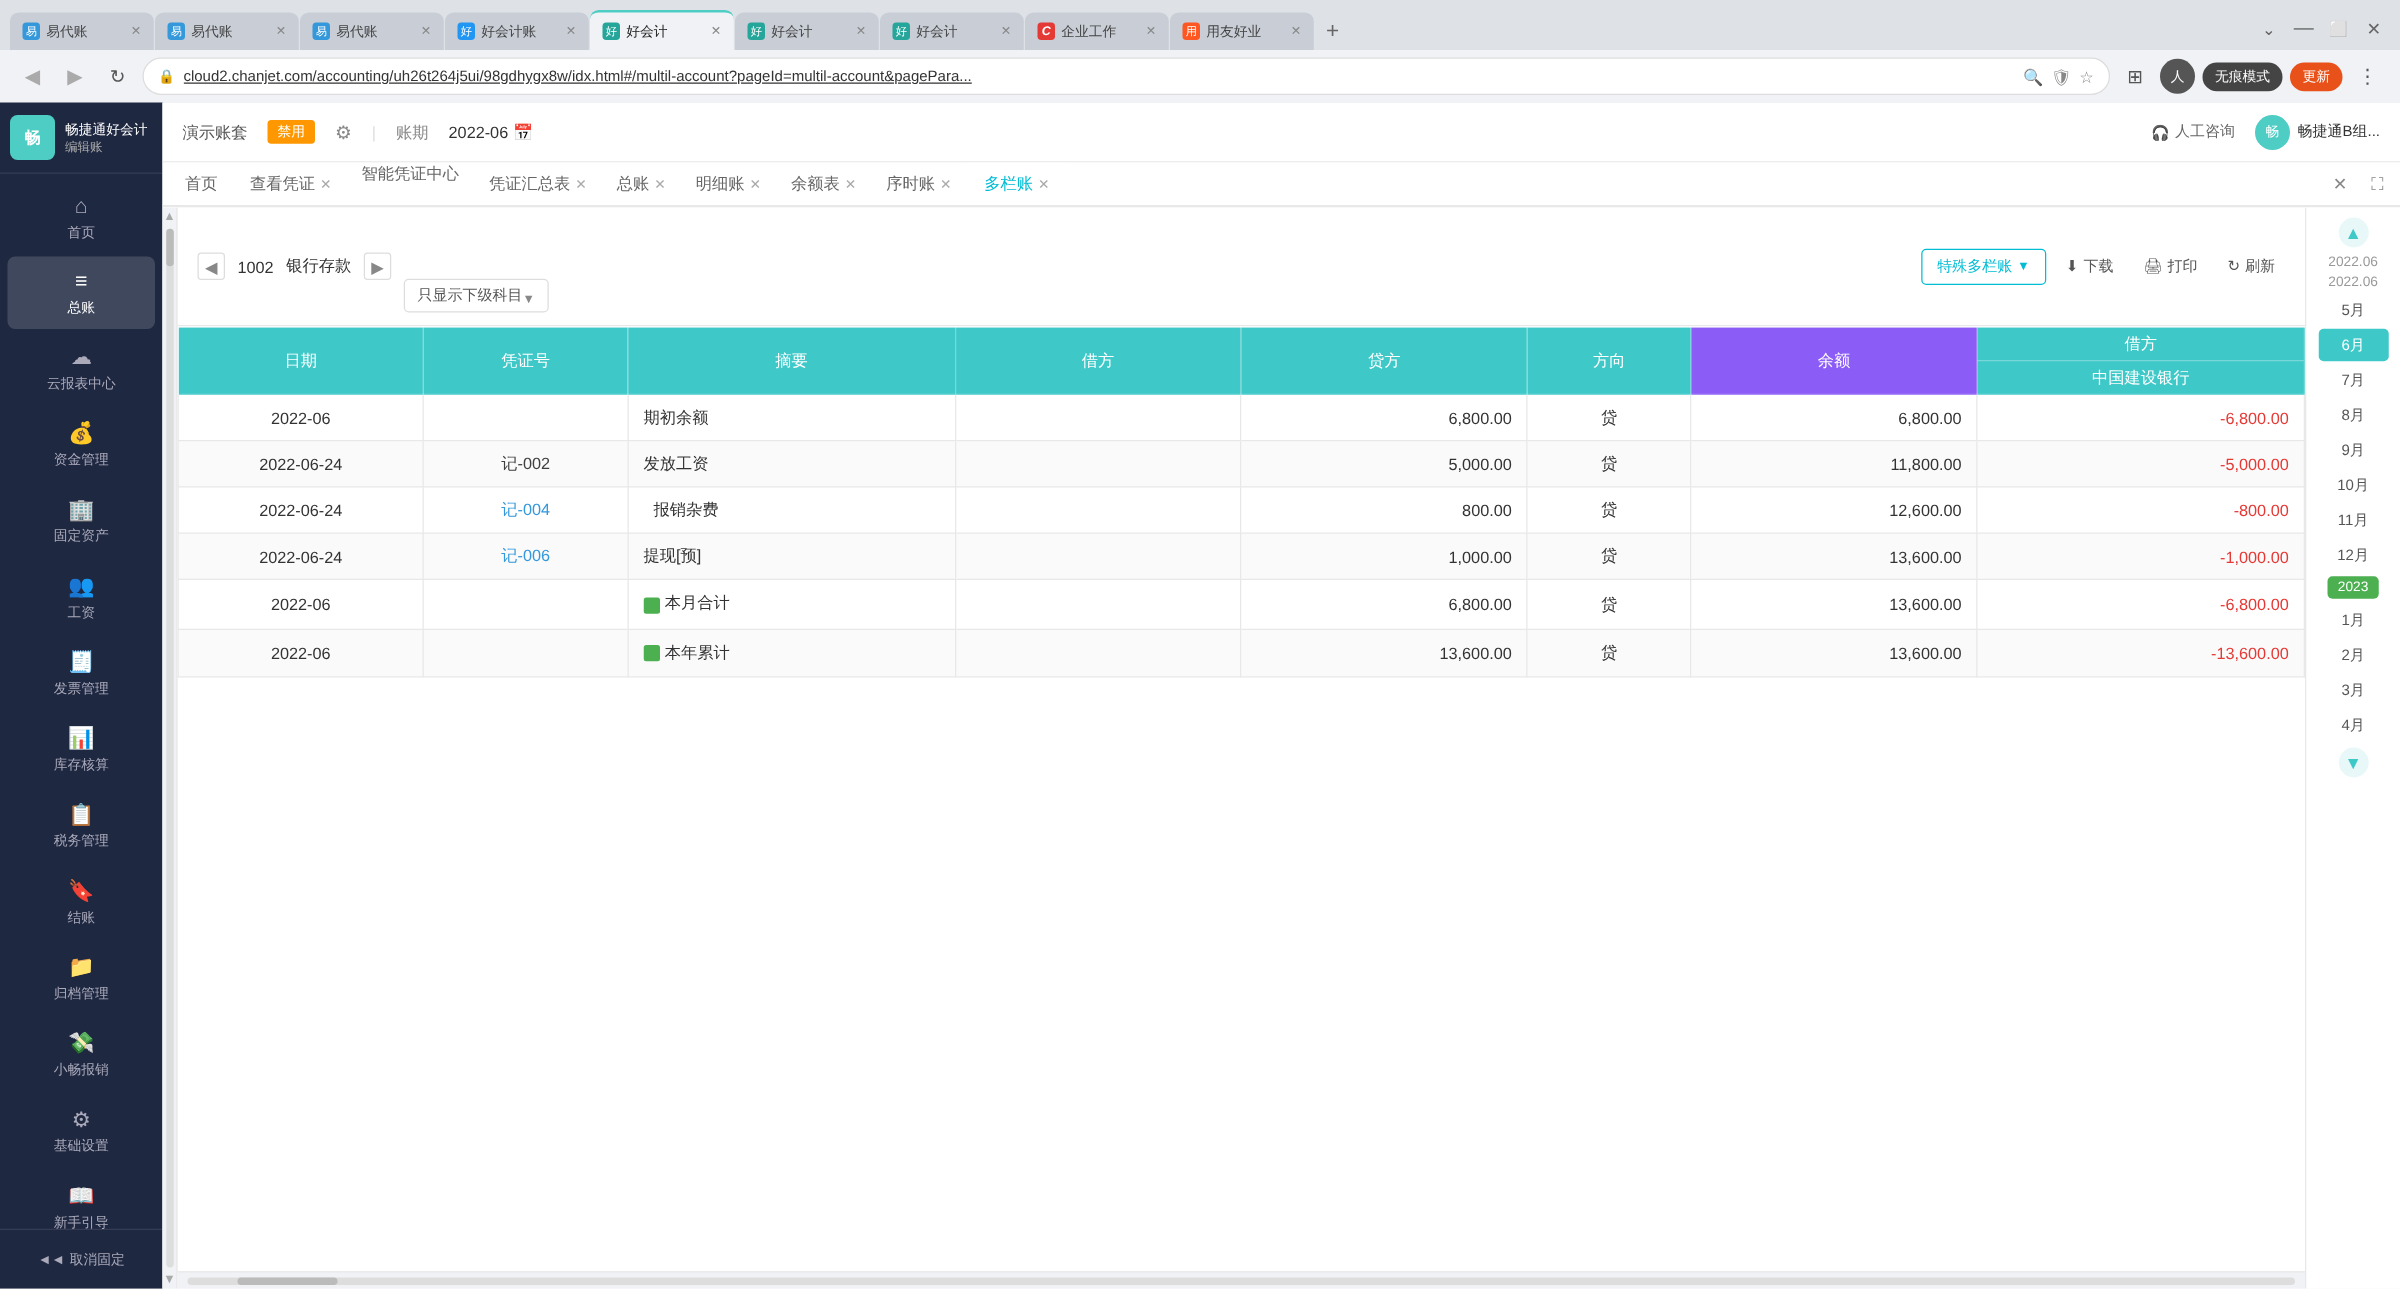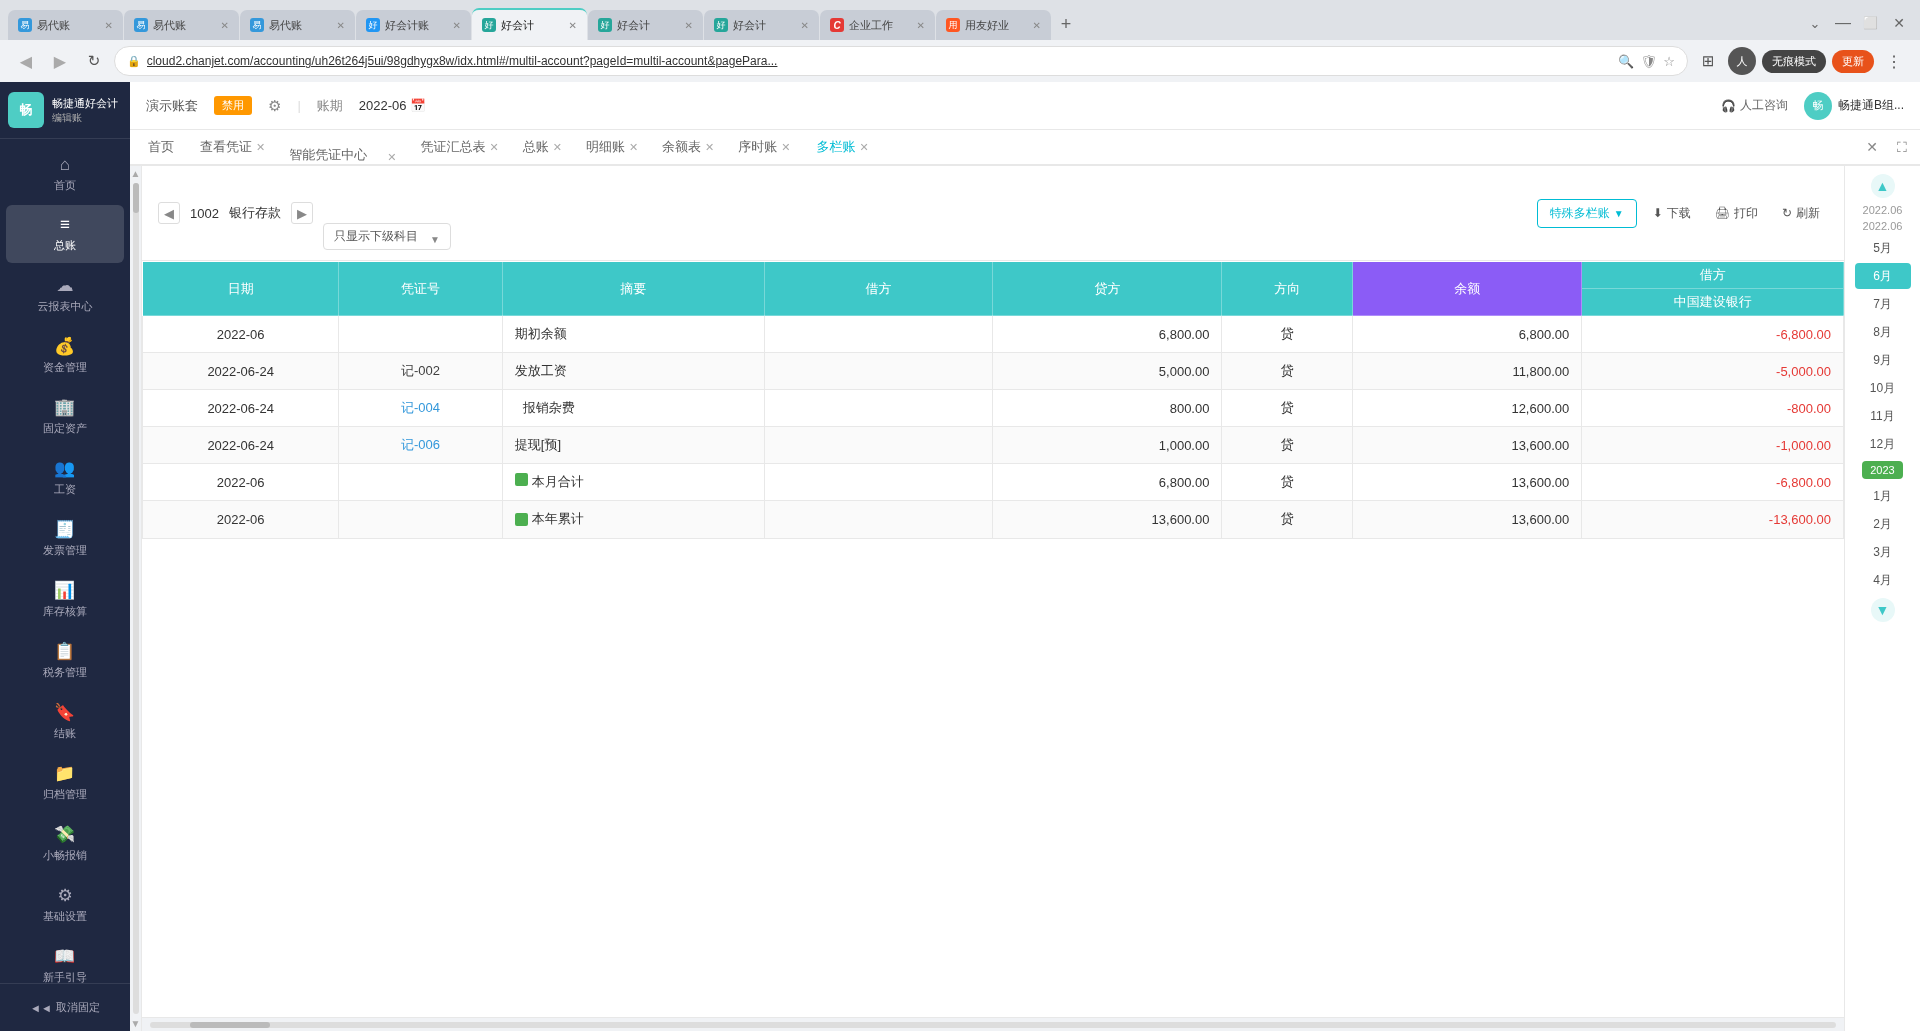--- a/index.html
+++ b/index.html
@@ -196,21 +196,21 @@
     </div>
 
     <div style="background:white;display:flex;align-items:center;height:36px;border-bottom:2px solid #e8e8e8;flex-shrink:0;padding:0 4px;overflow:hidden;">
       <div style="display:flex;align-items:center;gap:4px;padding:0 14px;height:36px;font-size:13px;color:#666;cursor:pointer;border-bottom:2px solid transparent;margin-bottom:-2px;white-space:nowrap;">
         <span>首页</span>
       </div>
       <div style="display:flex;align-items:center;gap:4px;padding:0 12px;height:36px;font-size:13px;color:#666;cursor:pointer;border-bottom:2px solid transparent;margin-bottom:-2px;white-space:nowrap;">
         <span>查看凭证</span>
         <span style="font-size:11px;color:#aaa;cursor:pointer;">✕</span>
       </div>
-      <div style="display:flex;align-items:flex-end;gap:20px;padding:0 12px;height:36px;font-size:13px;color:#666;cursor:pointer;border-bottom:2px solid transparent;margin-bottom:-2px;white-space:nowrap;">
+      <div style="display:flex;align-items:flex-end;gap:20px;padding:0 12px;height:36px;font-size:13px;color:#666;cursor:pointer;border-bottom:2px solid transparent;margin-bottom:-2px;white-space:nowrap;flex-direction:column;">
         <span>智能凭证中心</span>
         <span style="font-size:11px;color:#aaa;cursor:pointer;">✕</span>
       </div>
       <div style="display:flex;align-items:center;gap:4px;padding:0 12px;height:36px;font-size:13px;color:#666;cursor:pointer;border-bottom:2px solid transparent;margin-bottom:-2px;white-space:nowrap;">
         <span>凭证汇总表</span>
         <span style="font-size:11px;color:#aaa;cursor:pointer;">✕</span>
       </div>
       <div style="display:flex;align-items:center;gap:4px;padding:0 12px;height:36px;font-size:13px;color:#666;cursor:pointer;border-bottom:2px solid transparent;margin-bottom:-2px;white-space:nowrap;">
         <span>总账</span>
         <span style="font-size:11px;color:#aaa;cursor:pointer;">✕</span>
@@ -247,21 +247,21 @@
         <div style="font-size:10px;color:#aaa;cursor:pointer;padding:2px;">▼</div>
       </div>
 
       <div style="flex:1;display:flex;flex-direction:column;overflow:hidden;">
 
         <div style="display:flex;align-items:center;padding:10px 16px;gap:10px;border-bottom:1px solid #e8e8e8;flex-shrink:0;">
           <div style="width:22px;height:22px;display:flex;align-items:center;justify-content:center;cursor:pointer;color:#888;font-size:13px;border:1px solid #ddd;border-radius:3px;">◀</div>
           <span style="color:#333;font-size:13px;font-weight:500;">1002</span>
           <span style="color:#333;font-size:13px;">银行存款</span>
           <div style="width:22px;height:22px;display:flex;align-items:center;justify-content:center;cursor:pointer;color:#888;font-size:13px;border:1px solid #ddd;border-radius:3px;">▶</div>
-          <div style="display:flex;align-items:flex-end;gap:12px;padding:4px 10px;border:1px solid #ddd;border-radius:4px;cursor:pointer;font-size:12px;color:#555;background:white;margin-top:47px;">
+          <div style="display:flex;align-items:flex-end;gap:0;padding:4px 10px;border:1px solid #ddd;border-radius:4px;cursor:pointer;font-size:12px;color:#555;background:white;margin-top:47px;">
             <span>只显示下级科目</span>
             <span style="font-size:10px;color:#888;">▼</span>
           </div>
           <div style="margin-left:auto;display:flex;gap:8px;align-items:center;">
             <div style="border:1px solid #00bcd4;color:#00bcd4;padding:5px 12px;border-radius:4px;cursor:pointer;font-size:12px;display:flex;align-items:center;gap:4px;background:white;">
               <span>特殊多栏账</span>
               <span style="font-size:10px;">▼</span>
             </div>
             <div style="color:#555;font-size:12px;cursor:pointer;display:flex;align-items:center;gap:4px;padding:4px 8px;">
               <span>⬇</span>
@@ -332,21 +332,21 @@
                   <td style="font-size: 13px; padding: 9px 12px; text-align: left; border: 1px solid rgb(232, 232, 232); color: rgb(51, 51, 51);">提现[预]</td>
                   <td style="font-size: 13px; padding: 9px 12px; text-align: right; border: 1px solid rgb(232, 232, 232); color: rgb(51, 51, 51);"></td>
                   <td style="font-size: 13px; padding: 9px 12px; text-align: right; border: 1px solid rgb(232, 232, 232); color: rgb(51, 51, 51);">1,000.00</td>
                   <td style="font-size: 13px; padding: 9px 12px; text-align: center; border: 1px solid rgb(232, 232, 232); color: rgb(51, 51, 51);">贷</td>
                   <td style="font-size: 13px; padding: 9px 12px; text-align: right; border: 1px solid rgb(232, 232, 232); color: rgb(51, 51, 51);">13,600.00</td>
                   <td style="font-size: 13px; padding: 9px 12px; text-align: right; border: 1px solid rgb(232, 232, 232); color: rgb(229, 57, 53);">-1,000.00</td>
                 </tr>
                 <tr style="border-bottom: 1px solid rgb(232, 232, 232); background: white;">
                   <td style="font-size: 13px; padding: 9px 12px; text-align: center; border: 1px solid rgb(232, 232, 232); color: rgb(51, 51, 51);">2022-06</td>
                   <td style="font-size: 13px; padding: 9px 12px; text-align: center; border: 1px solid rgb(232, 232, 232); color: rgb(51, 51, 51);"></td>
-                  <td style="font-size: 13px; padding: 9px 12px; text-align: left; border: 1px solid rgb(232, 232, 232); color: rgb(51, 51, 51);"><span style="display:inline-flex;align-items:flex-start;gap:4px;"><span style="width:13px;height:13px;background:#4caf50;border-radius:2px;display:inline-block;flex-shrink:0;"></span>本月合计</span></td>
+                  <td style="font-size: 13px; padding: 9px 12px; text-align: left; border: 1px solid rgb(232, 232, 232); color: rgb(51, 51, 51);"><span style="display:inline-flex;align-items:flex-end;gap:4px;"><span style="width:13px;height:13px;background:#4caf50;border-radius:2px;display:inline-block;flex-shrink:0;"></span>本月合计</span></td>
                   <td style="font-size: 13px; padding: 9px 12px; text-align: right; border: 1px solid rgb(232, 232, 232); color: rgb(51, 51, 51);"></td>
                   <td style="font-size: 13px; padding: 9px 12px; text-align: right; border: 1px solid rgb(232, 232, 232); color: rgb(51, 51, 51);">6,800.00</td>
                   <td style="font-size: 13px; padding: 9px 12px; text-align: center; border: 1px solid rgb(232, 232, 232); color: rgb(51, 51, 51);">贷</td>
                   <td style="font-size: 13px; padding: 9px 12px; text-align: right; border: 1px solid rgb(232, 232, 232); color: rgb(51, 51, 51);">13,600.00</td>
                   <td style="font-size: 13px; padding: 9px 12px; text-align: right; border: 1px solid rgb(232, 232, 232); color: rgb(229, 57, 53);">-6,800.00</td>
                 </tr>
                 <tr style="border-bottom: 1px solid rgb(232, 232, 232); background: rgb(250, 250, 250);">
                   <td style="font-size: 13px; padding: 9px 12px; text-align: center; border: 1px solid rgb(232, 232, 232); color: rgb(51, 51, 51);">2022-06</td>
                   <td style="font-size: 13px; padding: 9px 12px; text-align: center; border: 1px solid rgb(232, 232, 232); color: rgb(51, 51, 51);"></td>
                   <td style="font-size: 13px; padding: 9px 12px; text-align: left; border: 1px solid rgb(232, 232, 232); color: rgb(51, 51, 51);"><span style="display:inline-flex;align-items:center;gap:4px;"><span style="width:13px;height:13px;background:#4caf50;border-radius:2px;display:inline-block;flex-shrink:0;"></span>本年累计</span></td>

